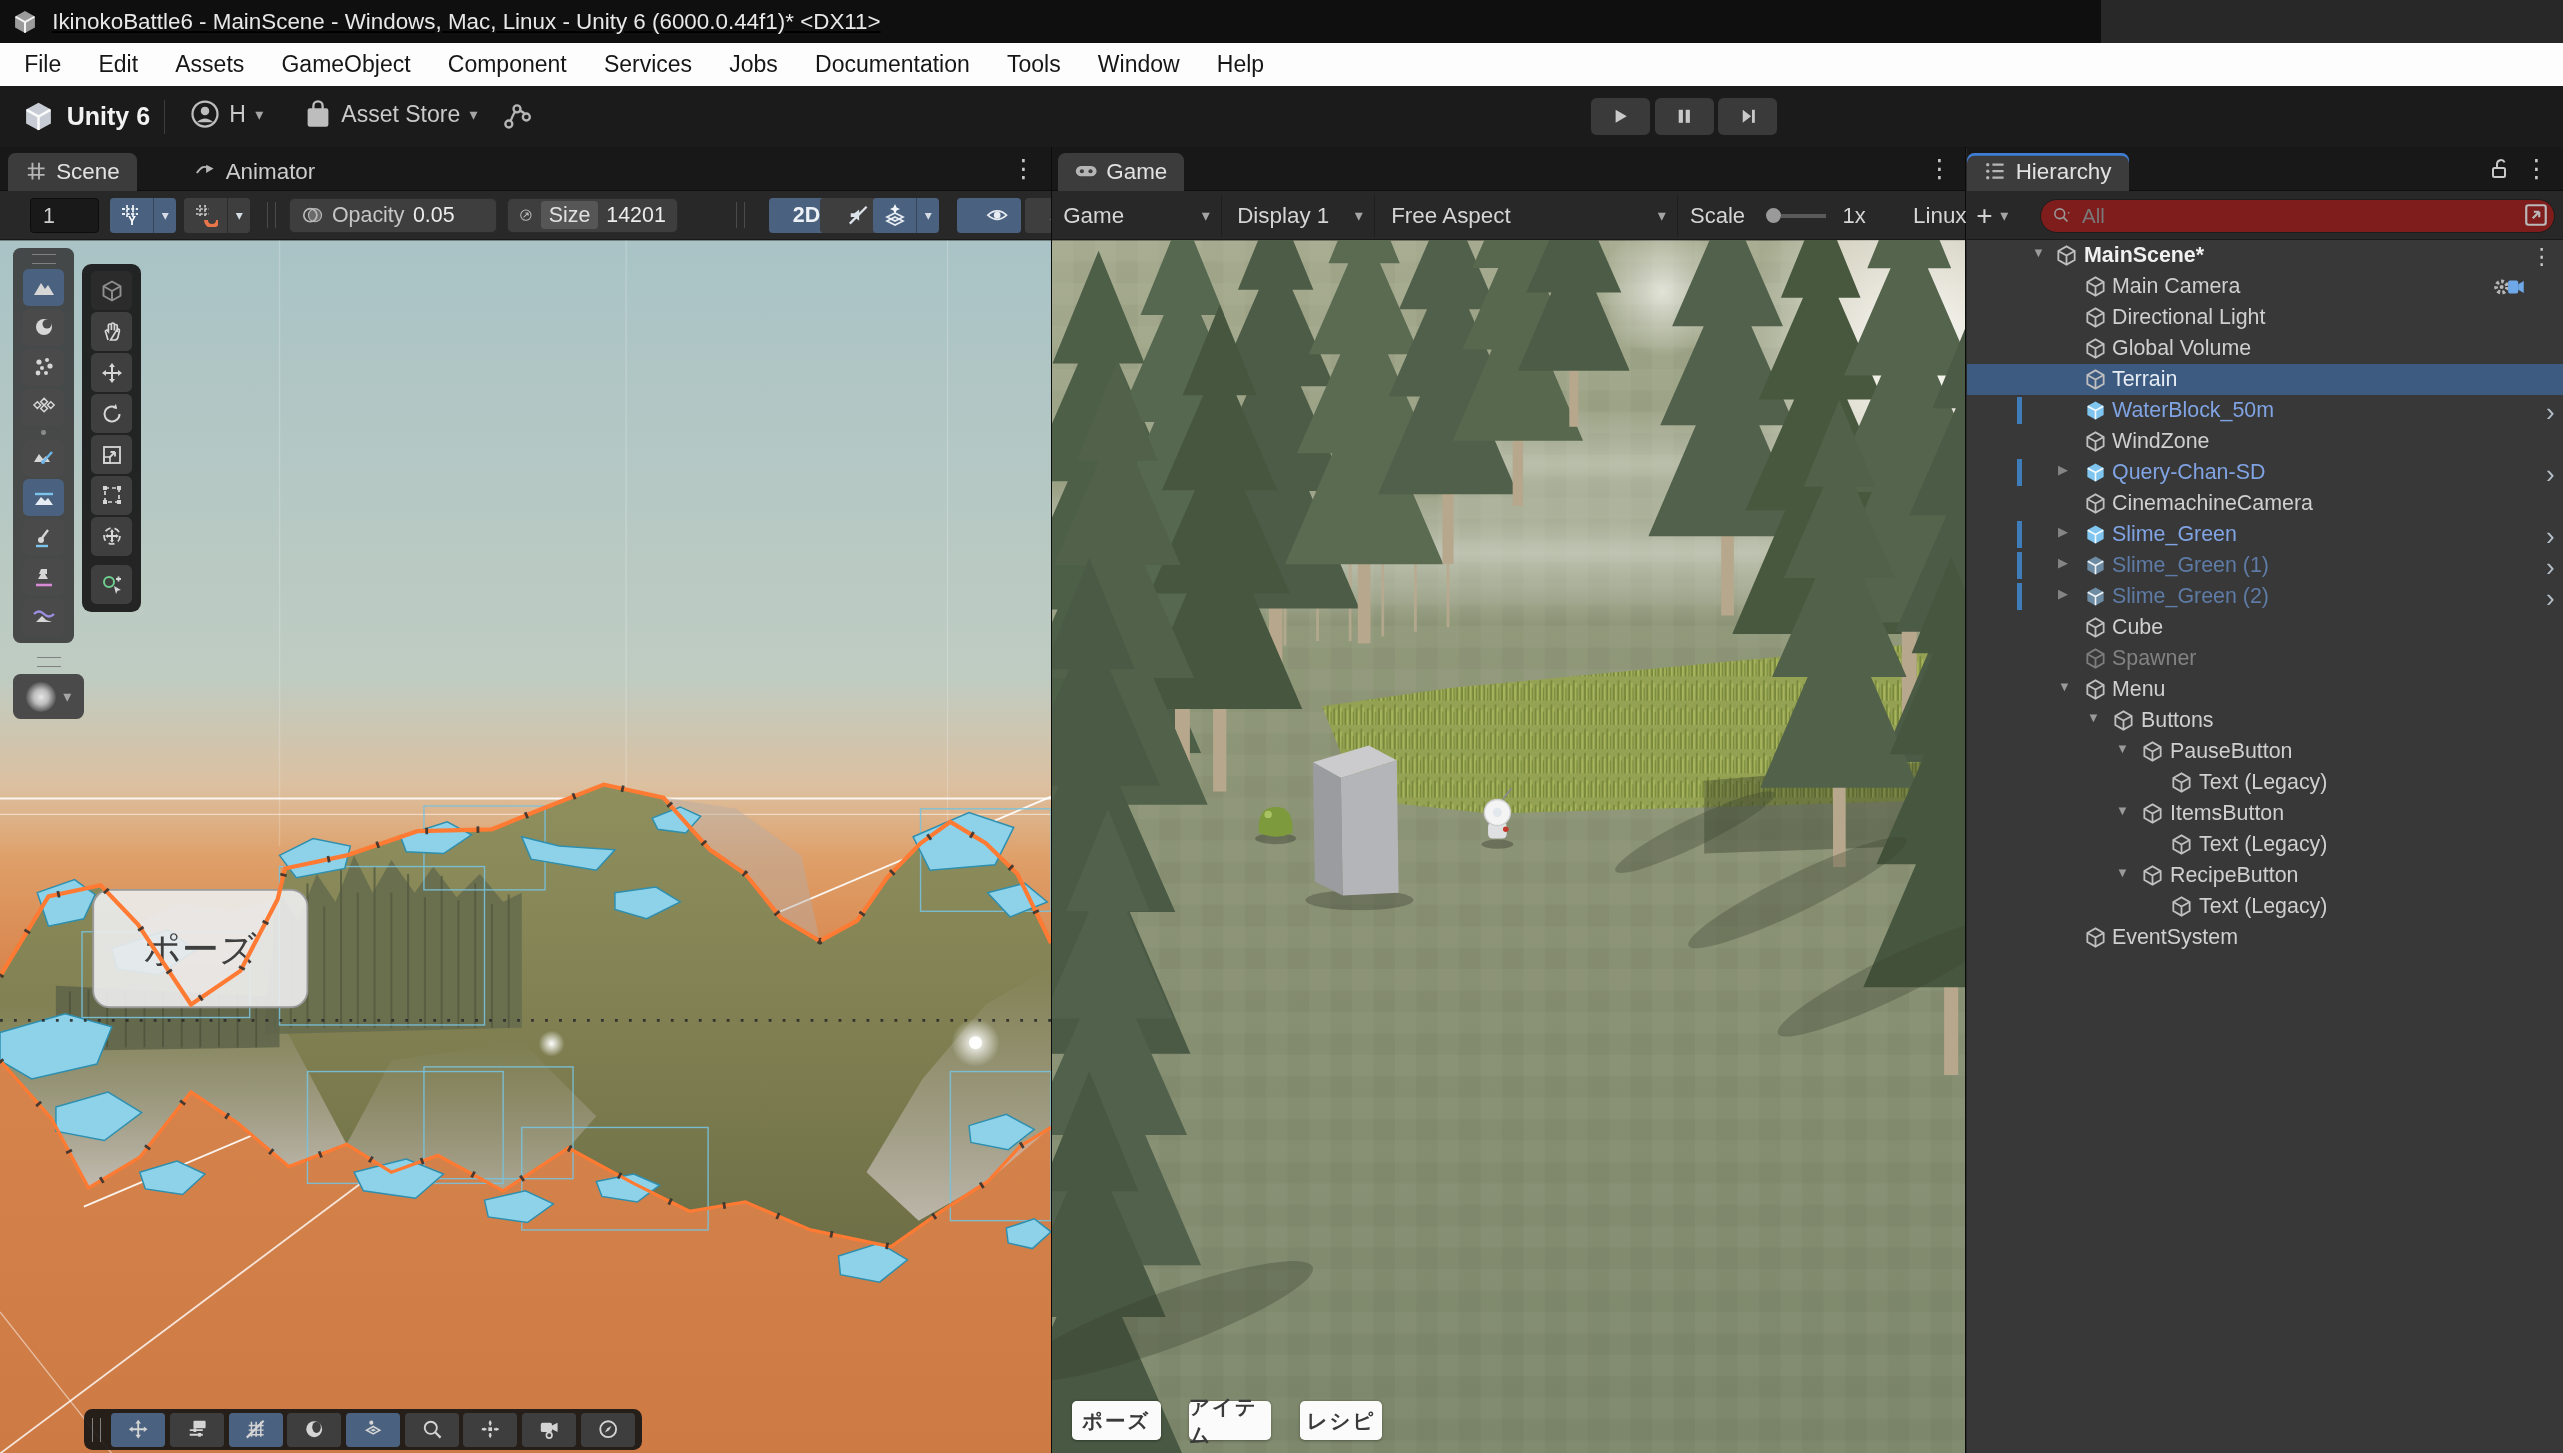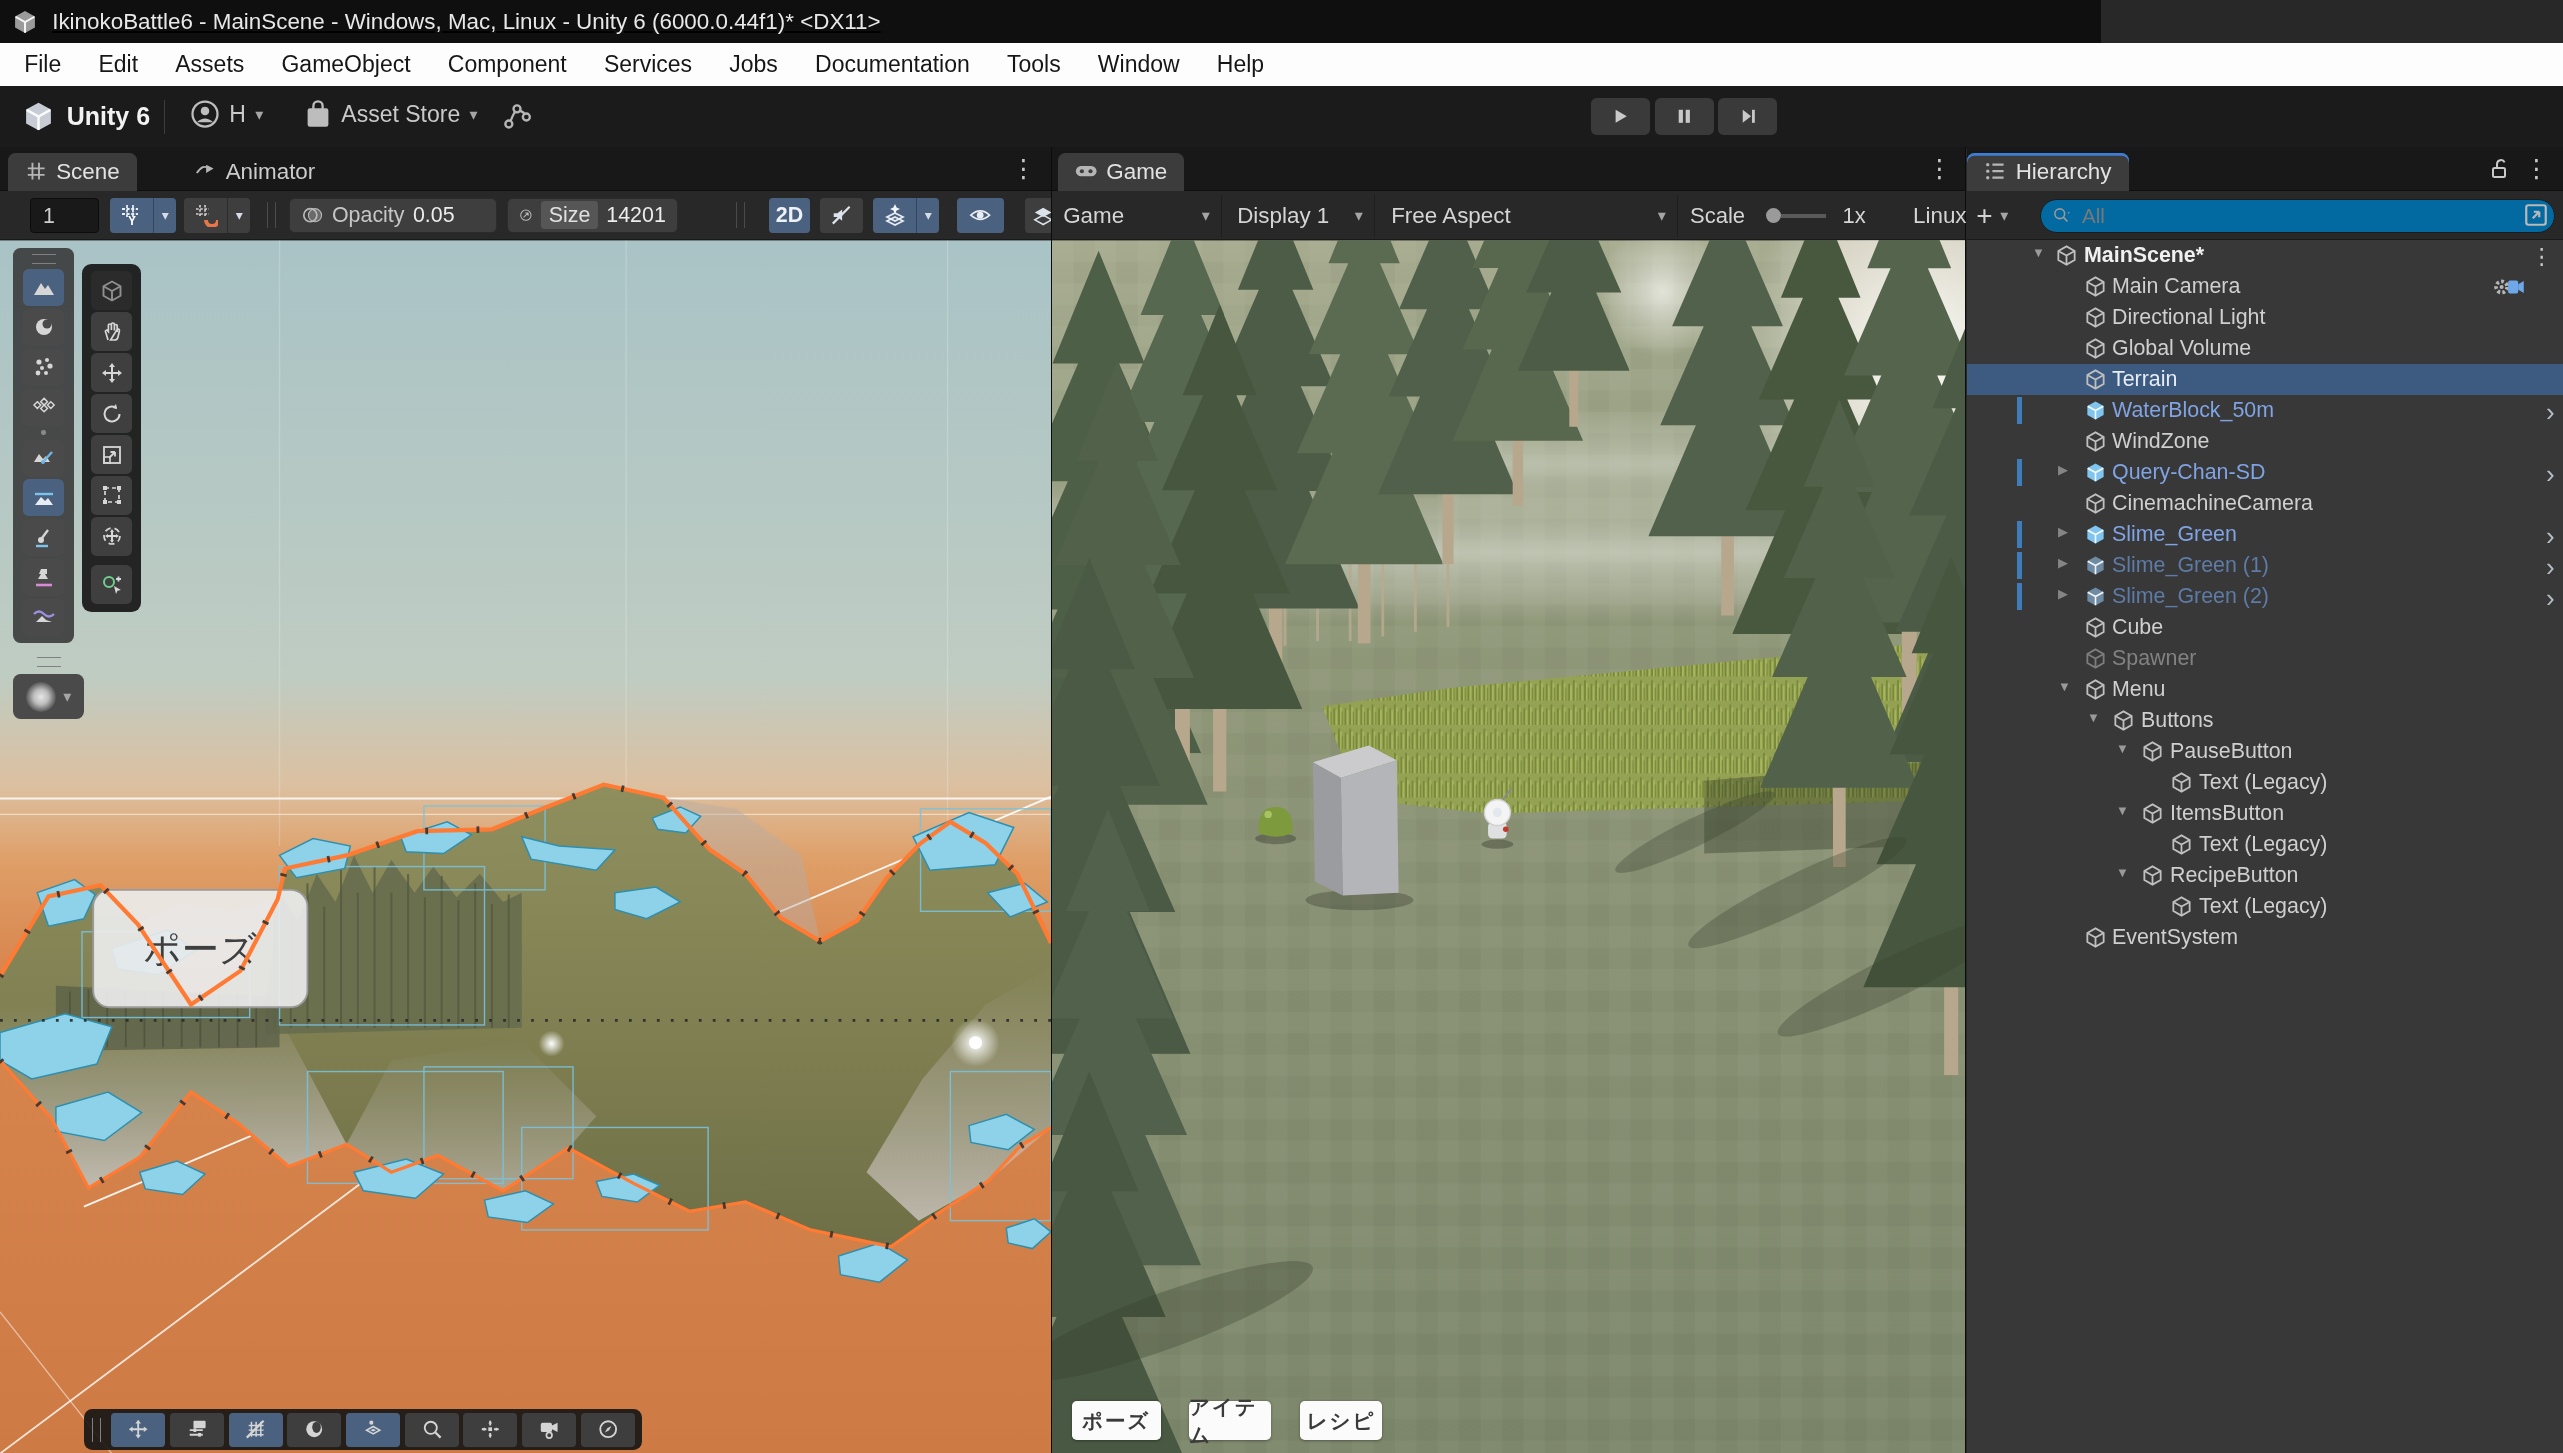--- a/index.html
+++ b/index.html
@@ -55,38 +55,38 @@
   .tglgroup{position:absolute;top:6.5px;height:35px;display:flex;border-radius:3.7px;overflow:hidden;}
   .tglmain{width:43px;display:flex;align-items:center;justify-content:center;}
   .tglcaret{width:22.4px;display:flex;align-items:center;justify-content:center;border-left:0.9px solid rgba(0,0,0,.28);font-size:14px;color:#d6dde6;}
   .blue{background:#4a617f;}
   .grey{background:#3e3e3e;}
   .ssep{position:absolute;top:11.2px;width:6.5px;height:26px;border-left:1.9px solid #4b4b4b;border-right:1.9px solid #4b4b4b;}
   .pill{position:absolute;top:6.5px;height:35px;background:#3e3e3e;border:0.9px solid #2b2b2b;border-radius:5.6px;display:flex;align-items:center;gap:8.4px;padding:0 11.2px;box-sizing:border-box;font-size:21.4px;color:#c6c6c6;}
   .pill .pv{color:#ececec;}
   .pill svg{width:22.4px;height:22.4px;color:#b9b9b9;}
   .chip{background:#565656;border-radius:3.7px;padding:0 7.5px;color:#e0e0e0;line-height:28px;}
-  .sqbtn{position:absolute;top:6.5px;height:35px;border-radius:3.7px;display:flex;align-items:center;justify-content:center;color:#dde3ea;}
+  .sqbtn{position:absolute;top:6.5px;height:35px;border-radius:3.7px;display:flex;align-items:center;justify-content:center;color:#dde3ea;padding-left:17px;}
   .sqbtn svg{width:22.4px;height:22.4px;}
   .lbl2d{font-size:21.4px;font-weight:bold;color:#eef2f6;}
 
   
   .gdd{position:absolute;top:3.7px;height:42px;display:flex;align-items:center;font-size:22.4px;color:#d5d5d5;border-right:0.9px solid #1f1f1f;box-sizing:border-box;}
   .gdd .gtext{padding-left:11.2px;}
   .gdd .caret{margin-left:auto;margin-right:11.2px;}
   .scalegrp{position:absolute;top:3.7px;height:42px;display:flex;align-items:center;font-size:22px;color:#d5d5d5;}
   .knob{width:15px;height:15px;border-radius:50%;background:#9a9a9a;margin-left:20.5px;}
   .track{width:45px;height:3.7px;background:#5a5a5a;}
   .gplay{position:absolute;top:3.7px;height:42px;display:flex;align-items:center;font-size:22.4px;color:#d5d5d5;overflow:hidden;}
 
   
   .hplus{position:absolute;left:9.3px;top:7.5px;display:flex;align-items:center;color:#d2d2d2;}
   .hplus .pl{font-size:28px;line-height:34px;}
   .hplus .caret{margin-left:7.5px;}
-  .hsearch{position:absolute;left:73px;right:9.3px;top:7.5px;height:34px;background:#0369a1;border:0.9px solid #1c1c1c;border-radius:17px;display:flex;align-items:center;box-sizing:border-box;}
+  .hsearch{position:absolute;left:73px;right:9.3px;top:7.5px;height:34px;background:#7f1d1d;border:0.9px solid #1c1c1c;border-radius:17px;display:flex;align-items:center;box-sizing:border-box;}
   .hsearch svg{width:18.6px;height:18.6px;color:#9a9a9a;margin-left:11.2px;}
   .hsearch input{background:transparent;border:none;outline:none;color:#bdbdbd;font-size:20.5px;margin-left:9.3px;width:354px;font-family:inherit;}
   .hsearch input::placeholder{color:#787878;}
   .hwinbtn{position:absolute;right:15px;top:11.2px;width:26px;height:26px;color:#b9b9b9;}
   .htree{position:absolute;left:0;top:93px;right:0;bottom:0;background:#383838;overflow:hidden;}
   .hrow{position:relative;height:31px;font-size:21.4px;color:#cfcfcf;}
   .hrow.selected{background:#3d5a80;color:#e6ecf3;}
   .hrow .pbar{position:absolute;left:50px;top:1.9px;width:4.7px;height:27px;background:#3f7cba;}
   .hrow .hexp{position:absolute;top:4.7px;font-size:13px;color:#9a9a9a;}
   .hrow .hic{position:absolute;top:3.7px;width:23px;height:23px;}

